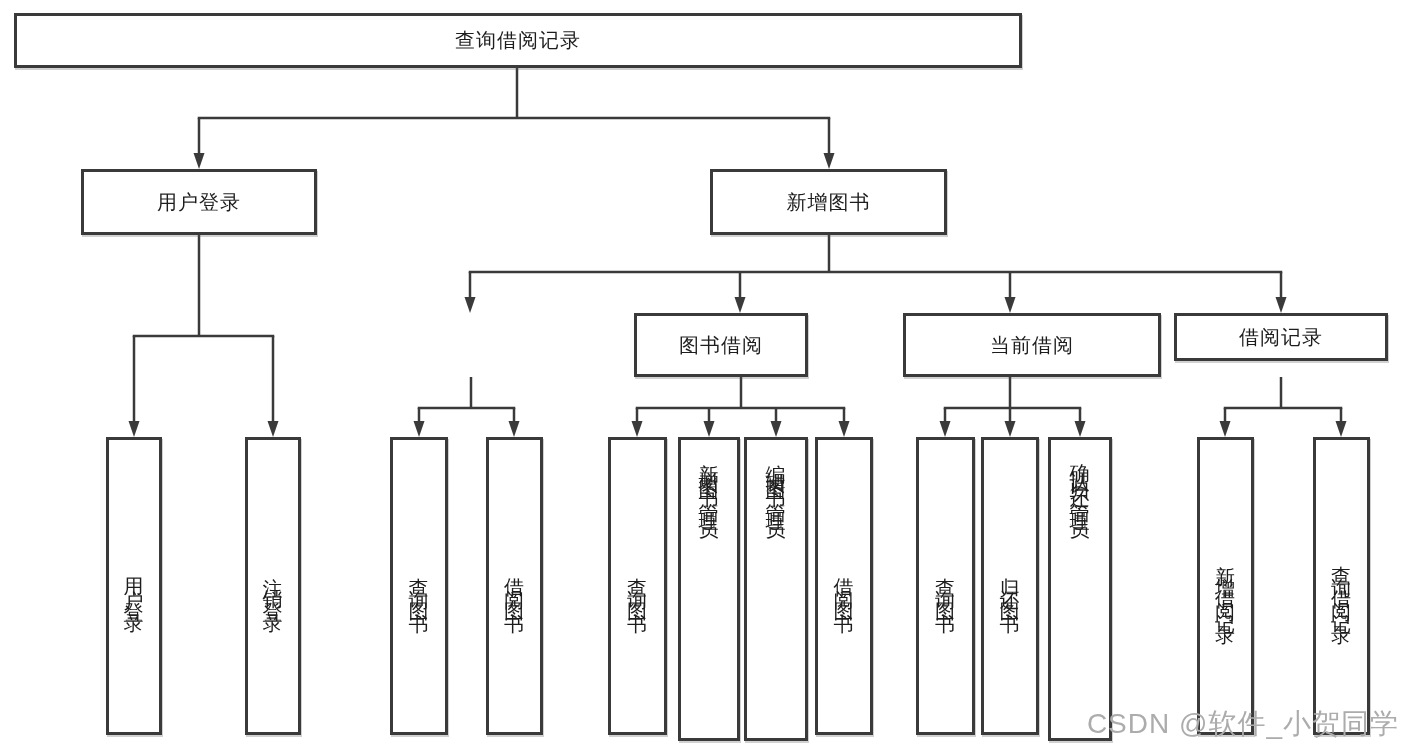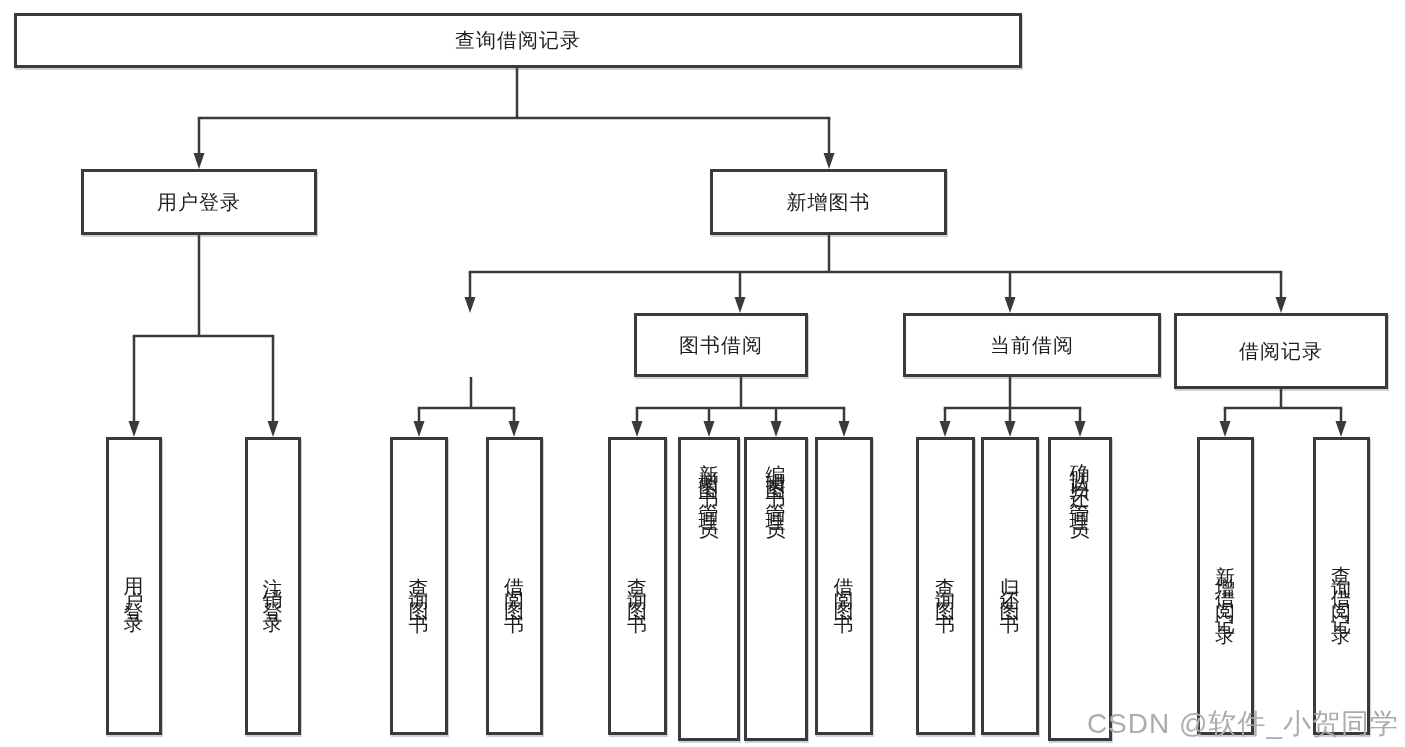--- a/index.html
+++ b/index.html
@@ -128,21 +128,21 @@
   <div class="box h" style="left:710px;top:169px;width:237px;height:66px">
     <span class="lbl">新增图书</span>
   </div>
 
   <div class="box h" style="left:634px;top:313px;width:174px;height:64px">
     <span class="lbl">图书借阅</span>
   </div>
   <div class="box h" style="left:903px;top:313px;width:258px;height:64px">
     <span class="lbl">当前借阅</span>
   </div>
-  <div class="box h" style="left:1174px;top:313px;width:214px;height:76px">
+  <div class="box h" style="left:1174px;top:313px;width:214px;height:48px">
     <span class="lbl">借阅记录</span>
   </div>
 
   <div class="box v" style="left:106px;top:437px;width:56px;height:298px">
     <span class="lbl">用户登录</span>
   </div>
   <div class="box v" style="left:245px;top:437px;width:56px;height:298px">
     <span class="lbl">注销登录</span>
   </div>
 

